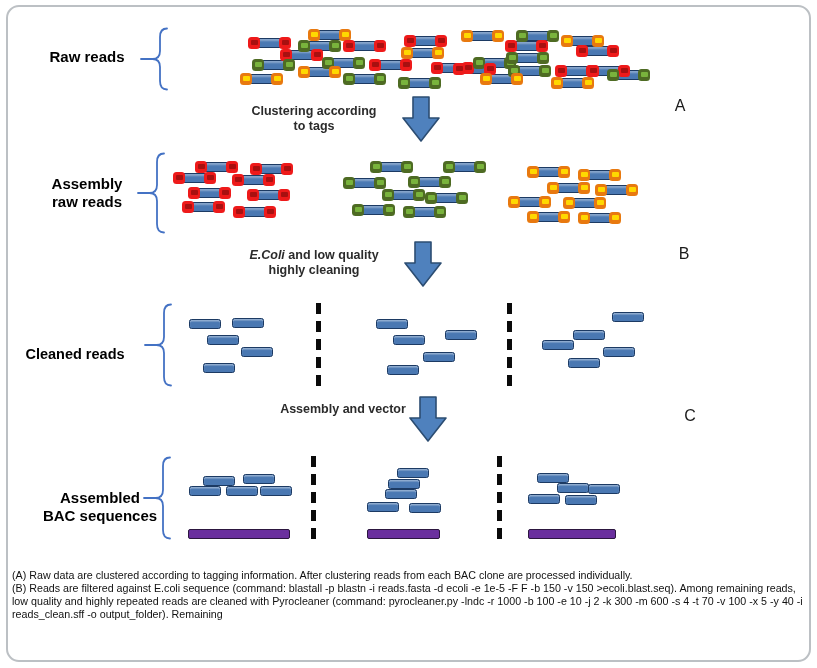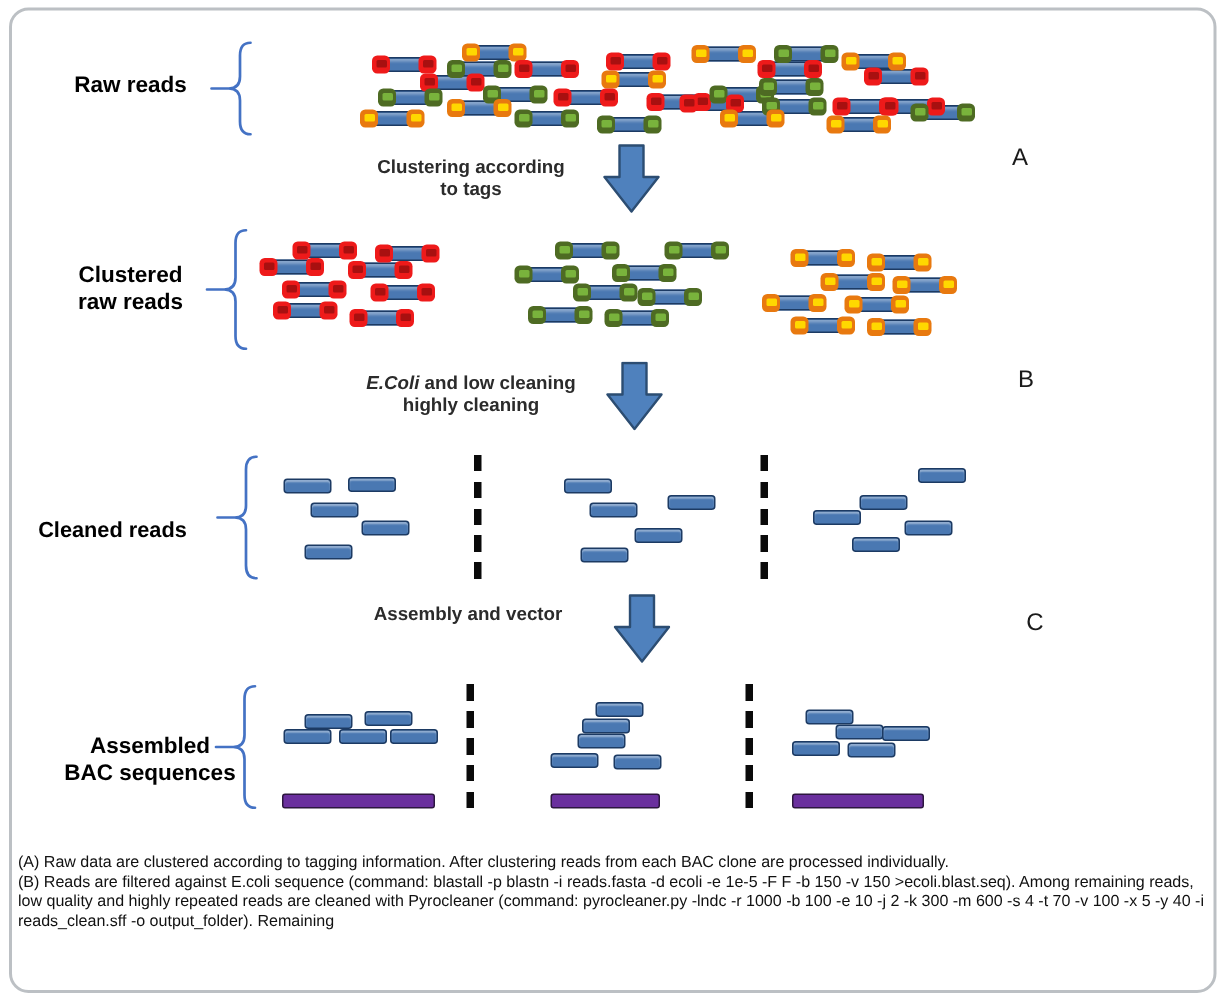--- a/index.html
+++ b/index.html
@@ -60,44 +60,44 @@
   <div class="arrow-text all-italic" style="left:230px;top:104px;width:168px">
     <div>Clustering according</div>
     <div>to tags</div>
   </div>
   <svg class="block-arrow" style="left:402px;top:96px" viewBox="0 0 38 46">
     <polygon points="11,1 27,1 27,22 37,22 19,45 1,22 11,22"></polygon>
   </svg>
   <div class="step-letter" style="left:668px;top:97px">A</div>
 
   <div class="stage-label" style="left:28px;top:175px;width:118px">
-    <div>Clustered</div>
+    <div>Assembly</div>
     <div>raw reads</div>
   </div>
   <svg class="brace" style="left:136px;top:152px" width="30" height="82" viewBox="0 0 30 82">
       <path d="M28 1.5 Q21 1.5 21 10 L21 33 Q21 41 13.5 41 L2 41 M13.5 41 Q21 41 21 49 L21 72 Q21 80.5 28 80.5" fill="none" stroke="#4472c4" stroke-width="1.8" stroke-linecap="round"></path>
     </svg>
 
   <div class="arrow-text" style="left:228px;top:248px;width:172px">
-    <div><i>E.Coli</i><span> and low cleaning</span></div>
+    <div><i>E.Coli</i><span> and low quality</span></div>
     <div>highly cleaning</div>
   </div>
   <svg class="block-arrow" style="left:404px;top:241px" viewBox="0 0 38 46">
     <polygon points="11,1 27,1 27,22 37,22 19,45 1,22 11,22"></polygon>
   </svg>
   <div class="step-letter" style="left:672px;top:245px">B</div>
 
   <div class="stage-label sm" style="left:10px;top:345px;width:130px">Cleaned reads</div>
   <svg class="brace" style="left:143px;top:303px" width="30" height="84" viewBox="0 0 30 84">
       <path d="M28 1.5 Q21 1.5 21 10 L21 34 Q21 42 13.5 42 L2 42 M13.5 42 Q21 42 21 50 L21 74 Q21 82.5 28 82.5" fill="none" stroke="#4472c4" stroke-width="1.8" stroke-linecap="round"></path>
     </svg>
   <div class="vdash" style="left:316px;top:303px;height:85px"></div>
   <div class="vdash" style="left:507px;top:303px;height:85px"></div>
 
-  <div class="arrow-text" style="left:232px;top:402px;width:160px">
+  <div class="arrow-text" style="left:263px;top:402px;width:160px">
     <div>Assembly and vector</div>
   </div>
   <svg class="block-arrow" style="left:409px;top:396px" viewBox="0 0 38 46">
     <polygon points="11,1 27,1 27,22 37,22 19,45 1,22 11,22"></polygon>
   </svg>
   <div class="step-letter" style="left:678px;top:407px">C</div>
 
   <div class="stage-label" style="left:35px;top:489px;width:130px">
     <div>Assembled</div>
     <div>BAC sequences</div>

